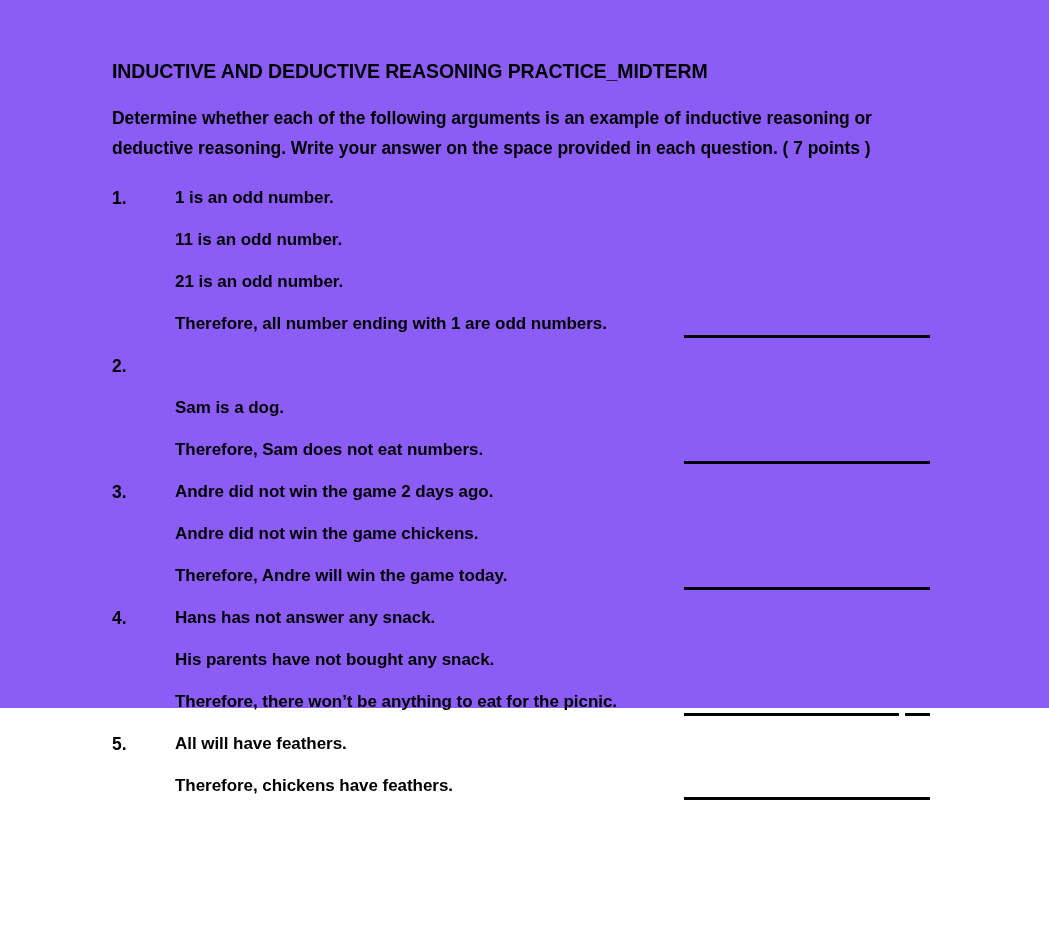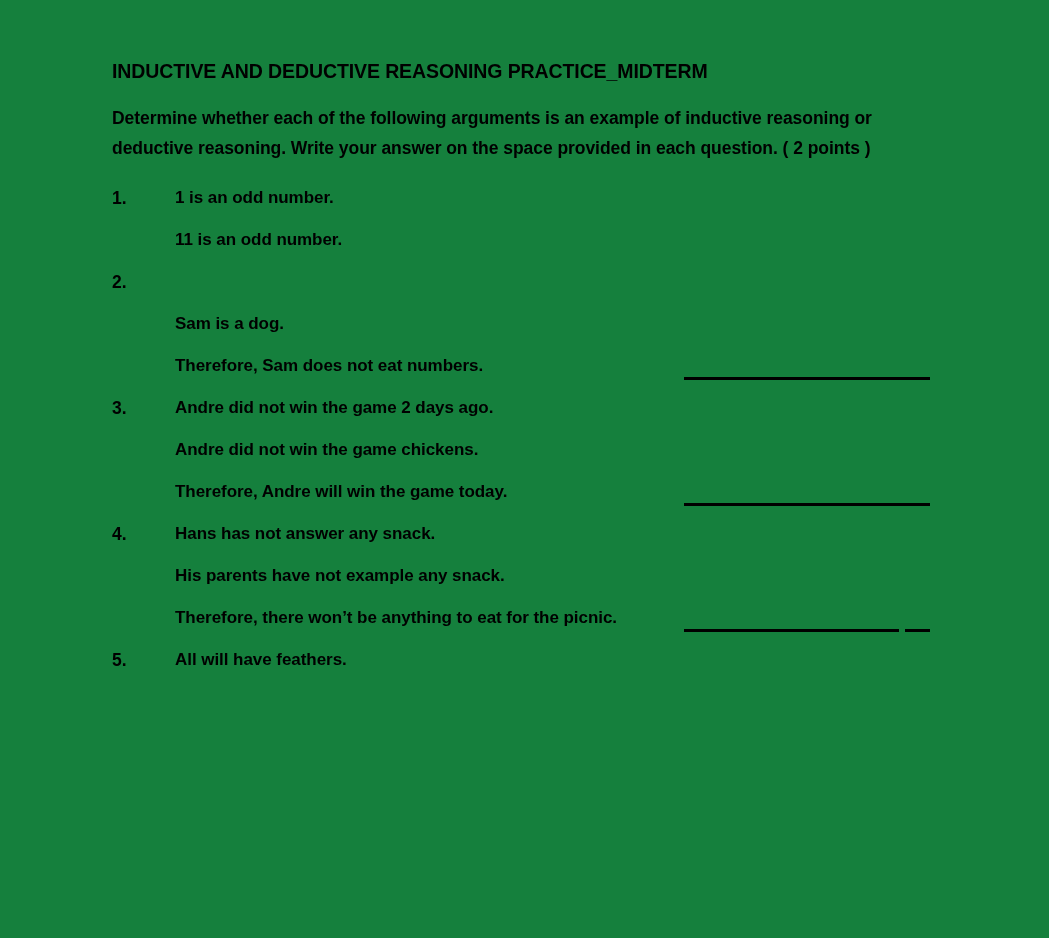--- a/index.html
+++ b/index.html
@@ -13,22 +13,22 @@
     height: 938px;
     font-family: "Liberation Sans", sans-serif;
     color: #000000;
     -webkit-font-smoothing: antialiased;
     overflow: hidden;
   }
 
   .page {
     position: relative;
     width: 1049px;
-    height: 938px;
-    background: #15803d;
+    height: 708px;
+    background: #8b5cf6;
     box-sizing: border-box;
   }
 
   .content {
     position: absolute;
     left: 112px;
     top: 58px;
     width: 818px;
   }
 
@@ -113,30 +113,37 @@
   }
 </style>
 </head>
 <body>
 
 <div class="page">
   <div class="content">
 
     <h1 class="doc-title">INDUCTIVE AND DEDUCTIVE REASONING PRACTICE_MIDTERM</h1>
 
-    <p class="instructions">Determine whether each of the following arguments is an example of inductive reasoning or deductive reasoning. Write your answer on the space provided in each question. ( 2 points )</p>
+    <p class="instructions">Determine whether each of the following arguments is an example of inductive reasoning or deductive reasoning. Write your answer on the space provided in each question. ( 7 points )</p>
 
     <div id="questions-container">
         <div class="question">
           <div class="q-line">
             <span class="q-number">1.</span>
             <span class="q-text">1 is an odd number.</span>
           </div>
           <div class="q-line">
             <span class="q-text">11 is an odd number.</span>
+          </div>
+          <div class="q-line">
+            <span class="q-text">21 is an odd number.</span>
+          </div>
+          <div class="q-line">
+            <span class="q-text">Therefore, all number ending with 1 are odd numbers.</span>
+            <span class="answer-blank"></span>
           </div>
         </div>
         <div class="question">
           <div class="q-line">
             <span class="q-number">2.</span>
           </div>
           <div class="q-line">
             <span class="q-text">Sam is a dog.</span>
           </div>
           <div class="q-line">
@@ -156,32 +163,36 @@
             <span class="q-text">Therefore, Andre will win the game today.</span>
             <span class="answer-blank"></span>
           </div>
         </div>
         <div class="question">
           <div class="q-line">
             <span class="q-number">4.</span>
             <span class="q-text">Hans has not answer any snack.</span>
           </div>
           <div class="q-line">
-            <span class="q-text">His parents have not example any snack.</span>
+            <span class="q-text">His parents have not bought any snack.</span>
           </div>
           <div class="q-line">
             <span class="q-text">Therefore, there won’t be anything to eat for the picnic.</span>
             <span class="answer-blank gapped">
               <span class="seg-a"></span>
               <span class="seg-b"></span>
             </span>
           </div>
         </div>
         <div class="question">
           <div class="q-line">
             <span class="q-number">5.</span>
             <span class="q-text">All will have feathers.</span>
           </div>
+          <div class="q-line">
+            <span class="q-text">Therefore, chickens have feathers.</span>
+            <span class="answer-blank"></span>
+          </div>
         </div>
       </div>
 
   </div>
 </div>
 
 </body></html>

